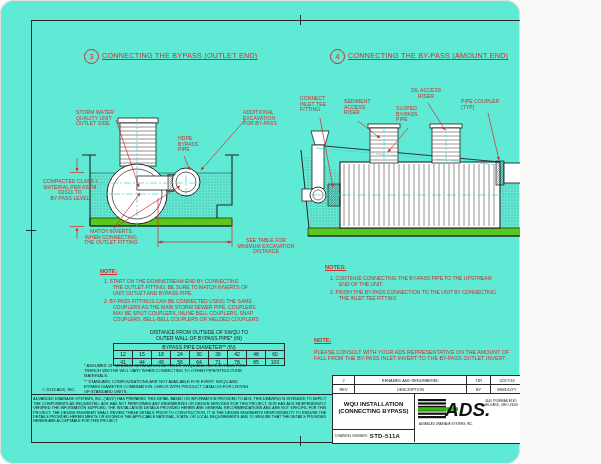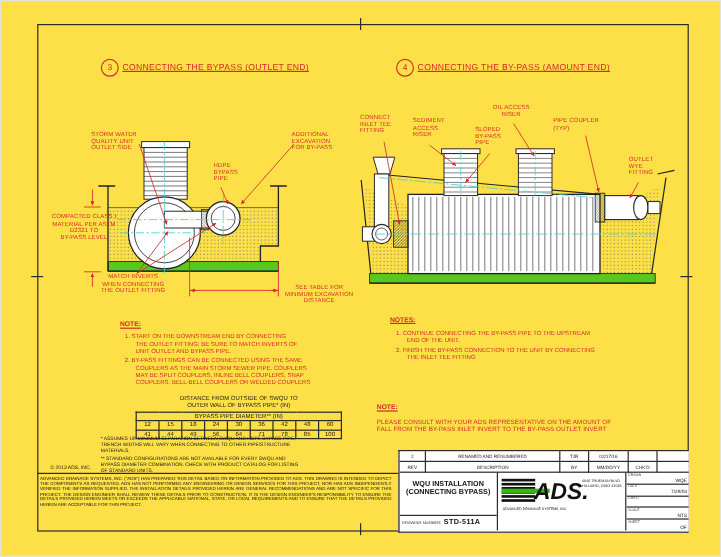--- a/index.html
+++ b/index.html
@@ -1,17 +1,17 @@
 <!DOCTYPE html>
 <html><head>
 <meta charset="utf-8">
 <style>
   html,body{margin:0;padding:0;background:#fafaf8;}
-  .sheet{position:relative;width:601px;height:464px;background:#fde047;overflow:hidden;
-         font-family:"Liberation Sans",sans-serif;box-shadow:inset 0 0 0 1px #e2e2e0;}
+  .sheet{position:relative;width:520px;height:464px;background:#5eead4;overflow:hidden;
+         font-family:"Liberation Sans",sans-serif;box-shadow:inset 0 0 0 1px #e2e2e0;border-radius:14px;}
   .abs{position:absolute;}
   .frame{left:31px;top:20px;width:541px;height:421px;border:1.2px solid #2a2a2a;}
   .tick{background:#2a2a2a;}
   .lbl{position:absolute;font-size:5px;line-height:5.6px;color:#d42a2a;white-space:pre-line;
        letter-spacing:.1px;}
   .ctr{text-align:center;}
   .dtitle{position:absolute;font-size:7.2px;color:#d42a2a;text-decoration:underline;
           letter-spacing:.25px;white-space:nowrap;}
   .dnum{position:absolute;width:13px;height:13px;border:1px solid #d42a2a;border-radius:50%;
         color:#d42a2a;font-size:7px;line-height:13px;text-align:center;}

